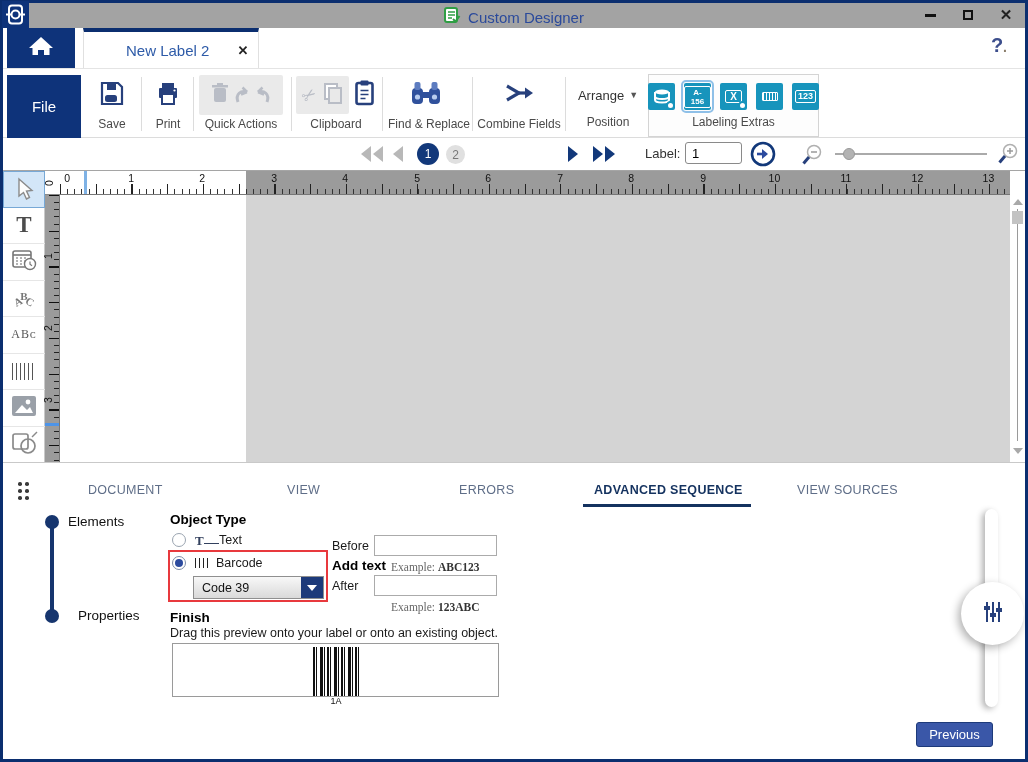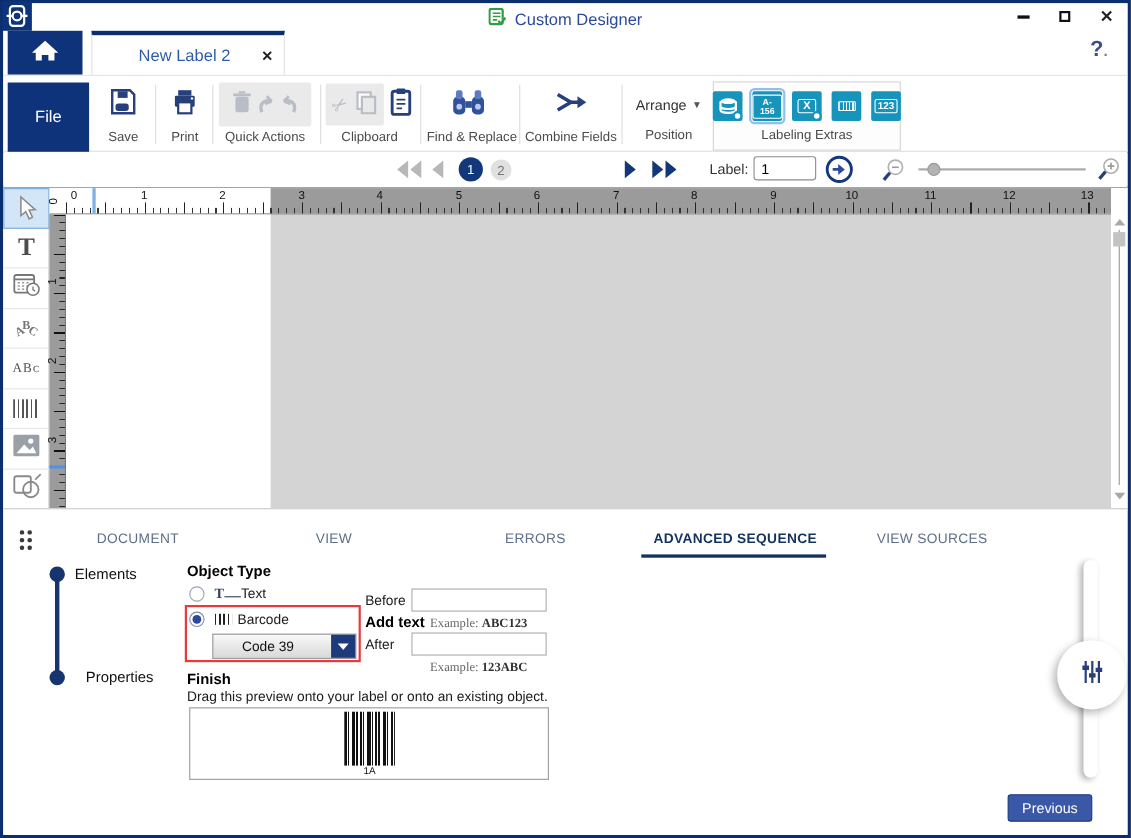--- a/index.html
+++ b/index.html
@@ -1,21 +1,21 @@
 <!DOCTYPE html>
 <html><head>
 <meta charset="utf-8">
 <style>
   * { margin:0; padding:0; box-sizing:border-box; }
   body { background:#555; font-family:"Liberation Sans", sans-serif; }
   .window { position:relative; width:1028px; height:762px; background:#0b2e6f; overflow:hidden; }
   .frame { position:absolute; inset:3px; background:#fff; }
 
   
-  .titlebar { position:absolute; left:3px; top:3px; width:1022px; height:25px; background:#ffffff; }
+  .titlebar { position:absolute; left:3px; top:3px; width:1022px; height:25px; background:#a3a3a3; }
   .app-icon { position:absolute; left:2px; top:1px; width:27px; height:27px; background:#0e337a; display:flex; align-items:center; justify-content:center; z-index:5; }
   .title-center { position:absolute; left:0; right:0; top:4px; display:flex; justify-content:center; align-items:center; gap:7px; }
   .title-text { color:#2b4a9b; font-size:15px; }
   .win-controls { position:absolute; right:8px; top:3px; display:flex; gap:16px; align-items:center; }
   .wc { width:22px; height:18px; display:flex; align-items:center; justify-content:center; color:#222; }
   .wc-min i { display:block; width:11px; height:3px; background:#111; }
   .wc-max i { display:block; width:10px; height:10px; border:2px solid #111; }
   .wc-close { font-size:15px; font-weight:bold; }
 
   
@@ -102,30 +102,30 @@
   .step-label { font-size:13.5px; color:#111; }
   .sec-title { font-size:13.5px; font-weight:bold; color:#000; }
   .radio { width:14px; height:14px; border-radius:50%; border:1px solid #9aa4b0; background:#fff; }
   .radio-sel { border:1px solid #7d8da8; display:flex; align-items:center; justify-content:center; }
   .radio-sel i { width:8px; height:8px; border-radius:50%; background:#2b4a9e; }
   .opt-label { font-size:12.5px; color:#1a1a1a; }
   .tglyph { font-family:"Liberation Serif",serif; font-size:13px; font-weight:bold; color:#33415e; }
   .tline { display:inline-block; width:15px; height:1.5px; background:#33415e; margin-bottom:1px; }
   .bglyph { display:inline-block; width:16px; height:10px; background:repeating-linear-gradient(90deg,#222 0 1.5px,transparent 1.5px 4px); }
   .red-box { left:165px; top:87px; width:160px; height:52px; border:2px solid #e8393d; }
-  .dropdown { left:190px; top:113px; width:131px; height:23px; border:1px solid #8f8f8f; background:linear-gradient(#f8f8f8,#d9d9d9); display:flex; align-items:center;padding-left:18px; }
+  .dropdown { left:190px; top:113px; width:131px; height:23px; border:1px solid #8f8f8f; background:linear-gradient(#f8f8f8,#d9d9d9); display:flex; align-items:center; }
   .dropdown .txt { flex:1; font-size:12.5px; color:#111; padding-left:8px; }
   .dd-btn { width:22px; height:100%; background:#1d3a7a; display:flex; align-items:center; justify-content:center; }
   .dd-btn i { width:0; height:0; border-left:5px solid transparent; border-right:5px solid transparent; border-top:6px solid #fff; }
   .fld-label { font-size:12.5px; color:#1a1a1a; }
   .txt-input { width:123px; height:21px; border:1px solid #ababab; background:#fff; font-size:12px; padding-left:4px; font-family:"Liberation Sans",sans-serif; }
   .example { font-size:11.5px; color:#666;font-family:Liberation Serif, serif; }
   .example b { color:#333; }
   .drag-note { font-size:12.5px; color:#1a1a1a; }
-  .preview-box { left:169px; top:180px; width:327px; height:66px; border:1px solid #9a9a9a; background:#fff; }
+  .preview-box { left:169px; top:180px; width:327px; height:54px; border:1px solid #9a9a9a; background:#fff; }
   .pbarcode { position:absolute; left:140px; top:3px; width:46px; height:49px;
      background:repeating-linear-gradient(90deg,#111 0 2px,#fff 2px 3px,#111 3px 4px,#fff 4px 7px,#111 7px 10px,#fff 10px 11px,#111 11px 12px,#fff 12px 14px); }
   .pbc-text { position:absolute; left:140px; top:52px; width:46px; text-align:center; font-size:9px; color:#111; }
   .puck-bar { left:982px; top:46px; width:13px; height:198px; background:#fff; border-radius:7px; box-shadow:-3px 2px 6px rgba(0,0,0,.3); }
   .puck-circle { left:958px; top:119px; width:63px; height:63px; border-radius:50%; background:#fff; box-shadow:-3px 3px 8px rgba(0,0,0,.3); display:flex; align-items:center; justify-content:center; }
   .prev-btn { left:913px; top:259px; width:77px; height:25px; background:#3a57a8; border:1px solid #1d3a7a; border-radius:3px; color:#fff; font-size:13px; display:flex; align-items:center; justify-content:center; }
 </style>
 </head>
 <body>
 

